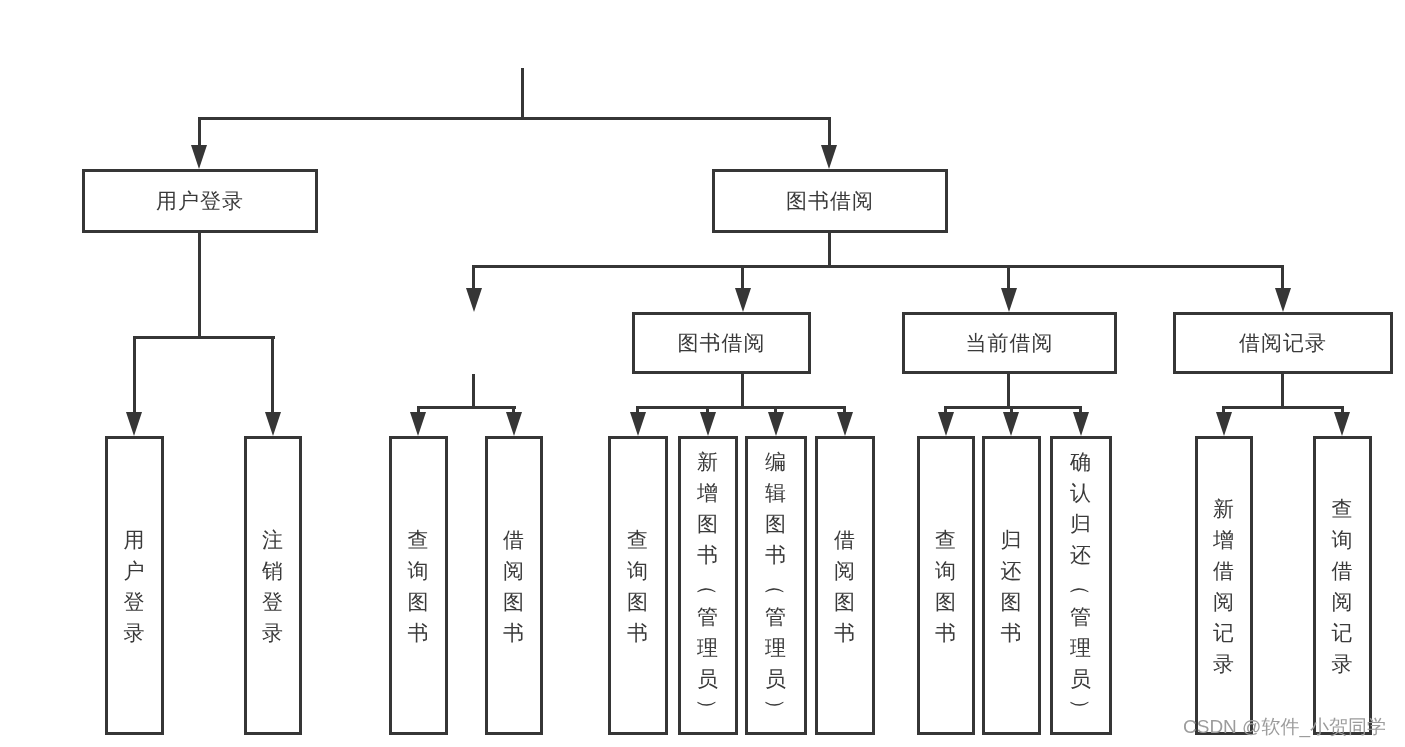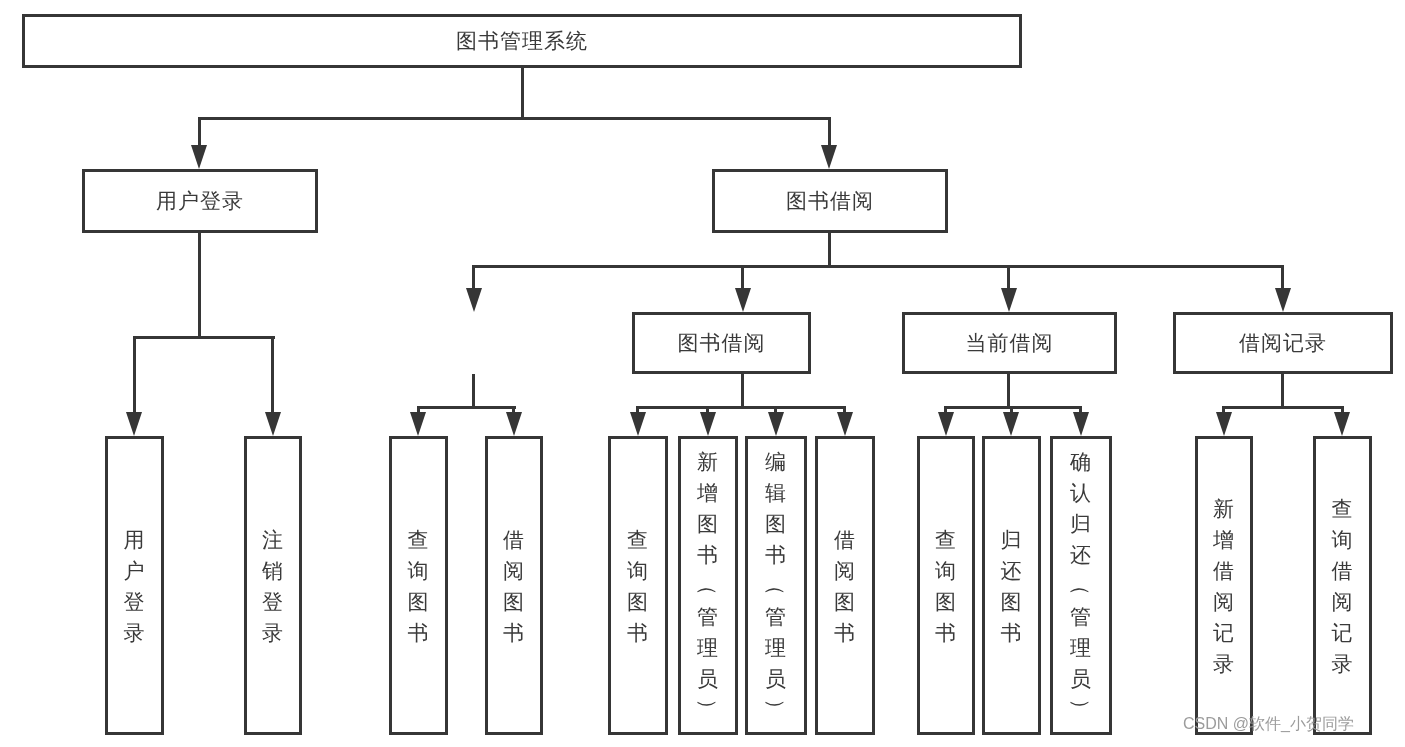--- a/index.html
+++ b/index.html
@@ -37,34 +37,31 @@
   .hline { position: absolute; height: 3px; background: var(--line); }
   .arrow {
     position: absolute; width: 0; height: 0;
     border-left: 8px solid transparent;
     border-right: 8px solid transparent;
     border-top: 24px solid var(--line);
   }
   .watermark {
     position: absolute;
     left: 1183px; top: 714px;
-    font-size: 16px;
+    font-size: 19px;
     color: var(--watermark);
     white-space: nowrap;
     z-index: 5;
   }
 </style>
 </head>
 <body>
 
 <div class="canvas">
 
-  <div class="box" style="left:22px;top:14px;width:1000px;height:54px">
-    <span>图书管理系统</span>
-  </div>
 
   <div class="vline" style="left:521px;top:68px;height:49px"></div>
   <div class="hline" style="left:198px;top:117px;width:633px"></div>
   <div class="vline" style="left:198px;top:117px;height:30px"></div>
   <div class="vline" style="left:828px;top:117px;height:30px"></div>
   <div class="arrow" style="left:191px;top:145px"></div>
   <div class="arrow" style="left:821px;top:145px"></div>
 
   <div class="box" style="left:82px;top:169px;width:236px;height:64px">
     <span>用户登录</span>

